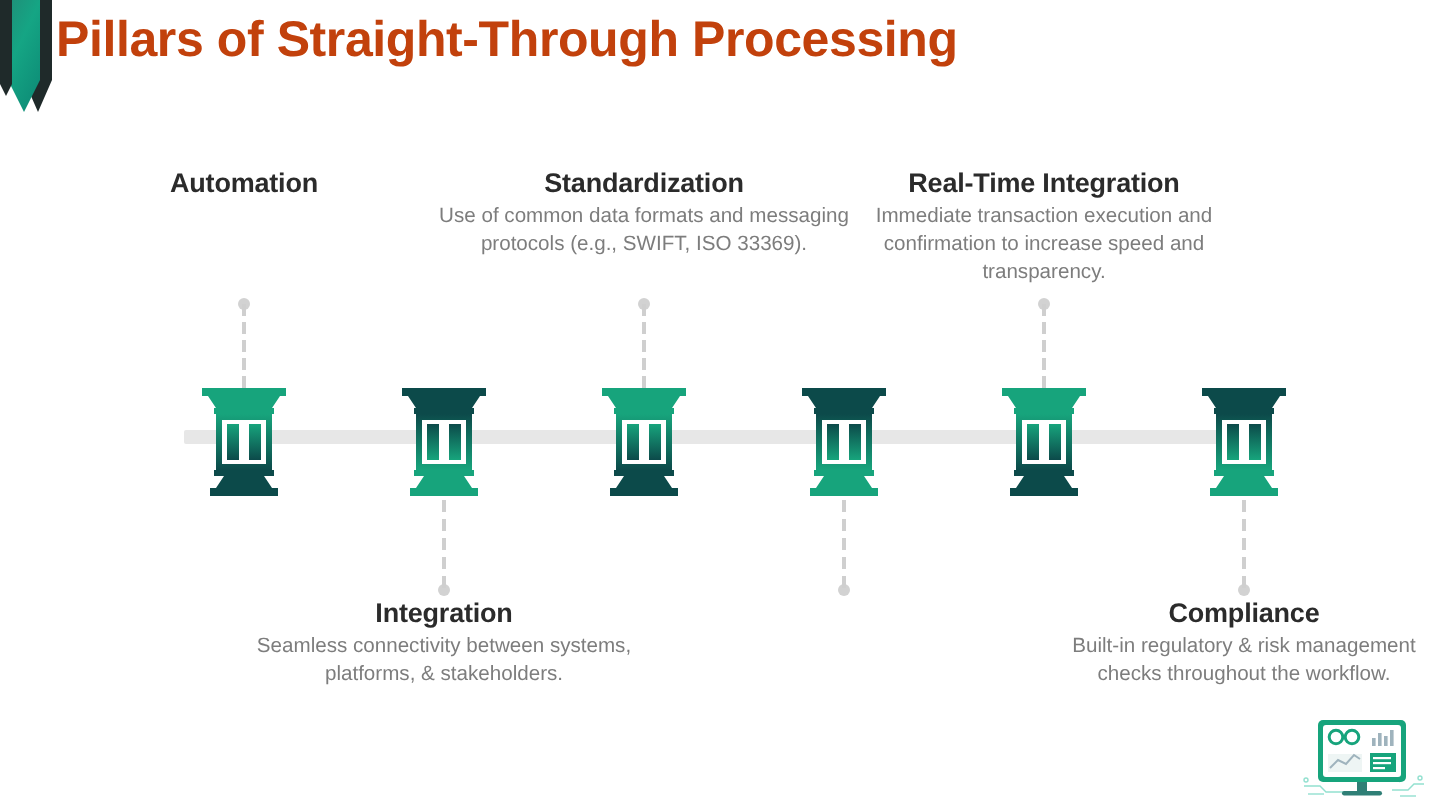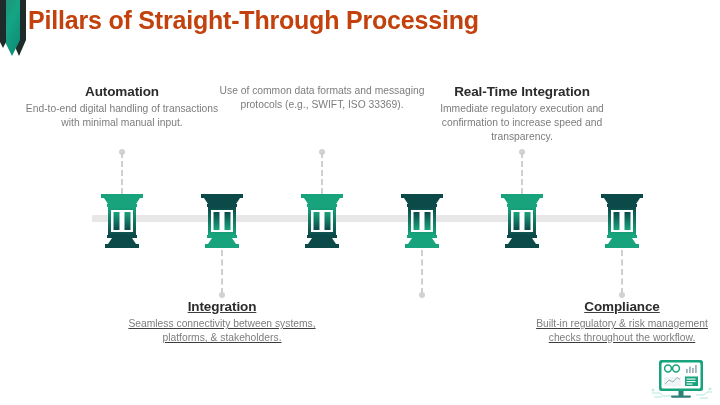--- a/index.html
+++ b/index.html
@@ -99,21 +99,21 @@
 
   
   .cap-block {
     position: absolute;
     left: 50%;
     width: 206px;
     margin-left: -103px;
     text-align: center;
   }
   .cap-block.top    { top: 84px; }
-  .cap-block.bottom { top: 299px; text-decoration: underline; }
+  .cap-block.bottom { top: 299px; }
 
   .cap-title {
     font-size: 13.5px;
     font-weight: bold;
     color: #2b2b2b;
     margin-bottom: 3px;
     letter-spacing: -0.1px;
   }
   .cap-desc {
     font-size: 10.3px;
@@ -167,21 +167,20 @@
           <rect x="12" y="12" width="30" height="3" fill="#17a47c"></rect>
           <rect x="13" y="15" width="28" height="28" fill="url(#shaft1)"></rect>
           <rect x="16" y="18" width="22" height="22" fill="#ffffff"></rect>
           <rect x="18.5" y="20" width="6" height="18" fill="url(#shaft1)"></rect>
           <rect x="29.5" y="20" width="6" height="18" fill="url(#shaft1)"></rect>
           <rect x="12" y="43" width="30" height="3" fill="#0c4a4a"></rect>
           <path d="M17 46 h20 l4 6 h3 v4 h-34 v-4 h3 z" fill="#0c4a4a"></path>
         </svg>
         <div class="cap-block top">
           <div class="cap-title">Automation</div>
-          <div class="cap-desc">End-to-end digital handling of transactions with minimal manual input.</div>
         </div>
       </div>
       <div class="pillar-wrap" style="left: 162px;">
         <div class="stem-dot down"></div>
         <div class="stem down"></div>
         <svg class="pillar" viewBox="0 0 54 58">
           <defs>
             <linearGradient id="shaft2" x1="0" y1="0" x2="0" y2="1">
               <stop offset="0%" stop-color="#0c4a4a"></stop>
               <stop offset="100%" stop-color="#17a47c"></stop>
@@ -214,20 +213,21 @@
           <path d="M6 2 h42 v4 h-3 l-4 6 h-28 l-4 -6 h-3 z" fill="#17a47c"></path>
           <rect x="12" y="12" width="30" height="3" fill="#17a47c"></rect>
           <rect x="13" y="15" width="28" height="28" fill="url(#shaft3)"></rect>
           <rect x="16" y="18" width="22" height="22" fill="#ffffff"></rect>
           <rect x="18.5" y="20" width="6" height="18" fill="url(#shaft3)"></rect>
           <rect x="29.5" y="20" width="6" height="18" fill="url(#shaft3)"></rect>
           <rect x="12" y="43" width="30" height="3" fill="#0c4a4a"></rect>
           <path d="M17 46 h20 l4 6 h3 v4 h-34 v-4 h3 z" fill="#0c4a4a"></path>
         </svg>
         <div class="cap-block top">
+          <div class="cap-title">Standardization</div>
           <div class="cap-desc">Use of common data formats and messaging protocols (e.g., SWIFT, ISO 33369).</div>
         </div>
       </div>
       <div class="pillar-wrap" style="left: 362px;">
         <div class="stem-dot down"></div>
         <div class="stem down"></div>
         <svg class="pillar" viewBox="0 0 54 58">
           <defs>
             <linearGradient id="shaft4" x1="0" y1="0" x2="0" y2="1">
               <stop offset="0%" stop-color="#0c4a4a"></stop>
@@ -258,21 +258,21 @@
           <rect x="12" y="12" width="30" height="3" fill="#17a47c"></rect>
           <rect x="13" y="15" width="28" height="28" fill="url(#shaft5)"></rect>
           <rect x="16" y="18" width="22" height="22" fill="#ffffff"></rect>
           <rect x="18.5" y="20" width="6" height="18" fill="url(#shaft5)"></rect>
           <rect x="29.5" y="20" width="6" height="18" fill="url(#shaft5)"></rect>
           <rect x="12" y="43" width="30" height="3" fill="#0c4a4a"></rect>
           <path d="M17 46 h20 l4 6 h3 v4 h-34 v-4 h3 z" fill="#0c4a4a"></path>
         </svg>
         <div class="cap-block top">
           <div class="cap-title">Real-Time Integration</div>
-          <div class="cap-desc">Immediate regulatory execution and confirmation to increase speed and transparency.</div>
+          <div class="cap-desc">Immediate transaction execution and confirmation to increase speed and transparency.</div>
         </div>
       </div>
       <div class="pillar-wrap" style="left: 562px;">
         <div class="stem-dot down"></div>
         <div class="stem down"></div>
         <svg class="pillar" viewBox="0 0 54 58">
           <defs>
             <linearGradient id="shaft6" x1="0" y1="0" x2="0" y2="1">
               <stop offset="0%" stop-color="#0c4a4a"></stop>
               <stop offset="100%" stop-color="#17a47c"></stop>

